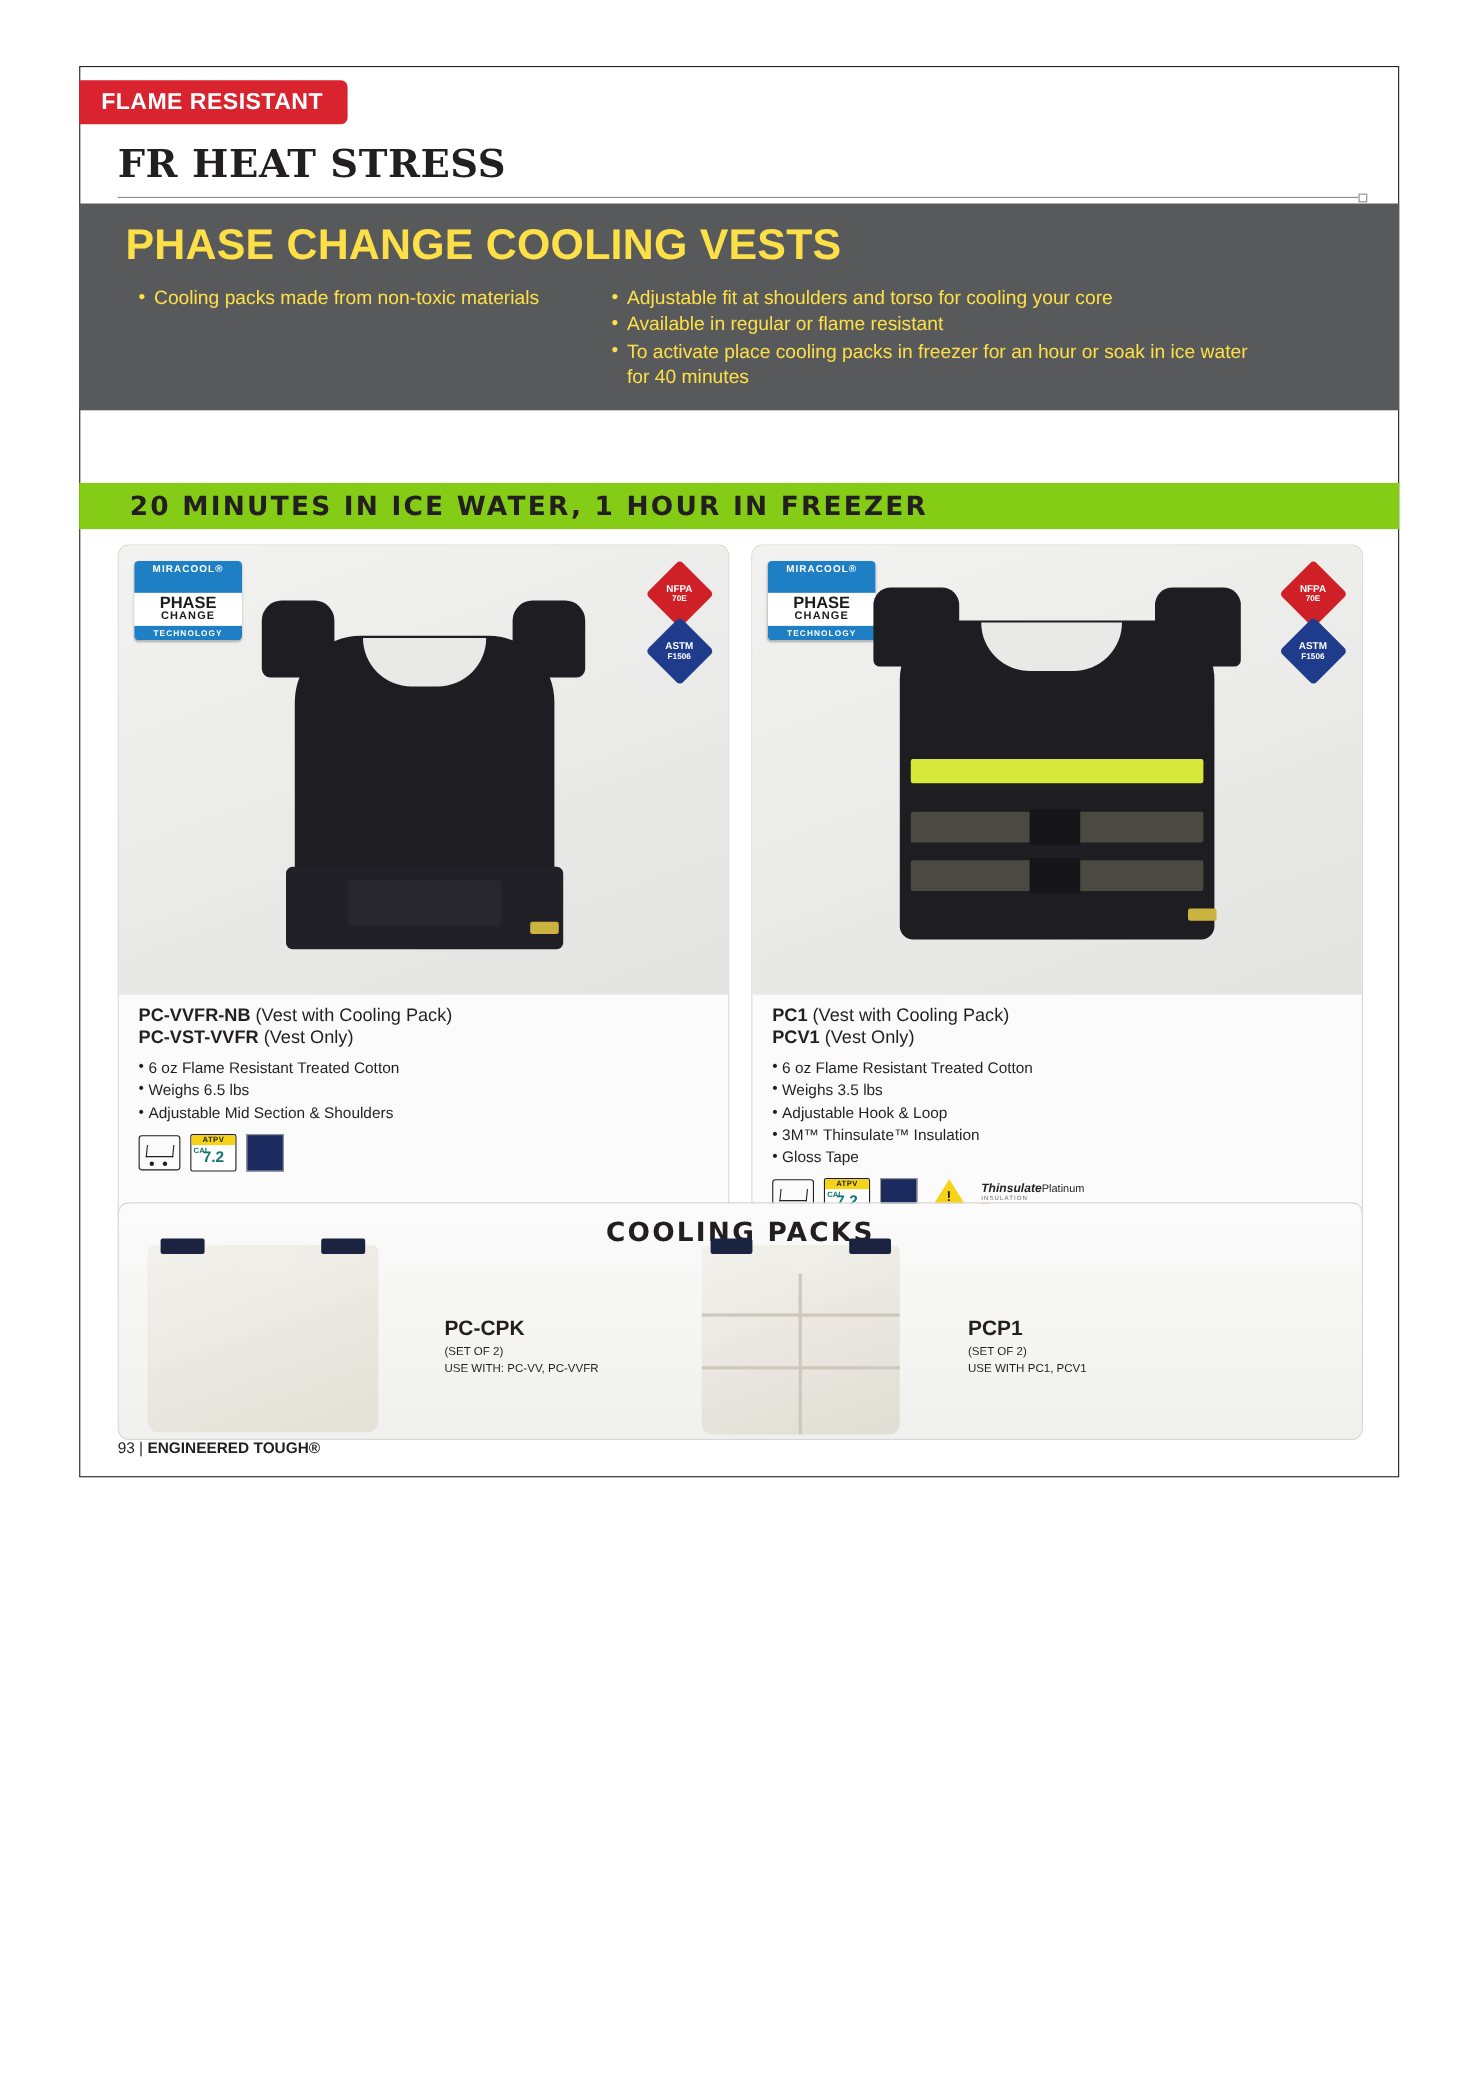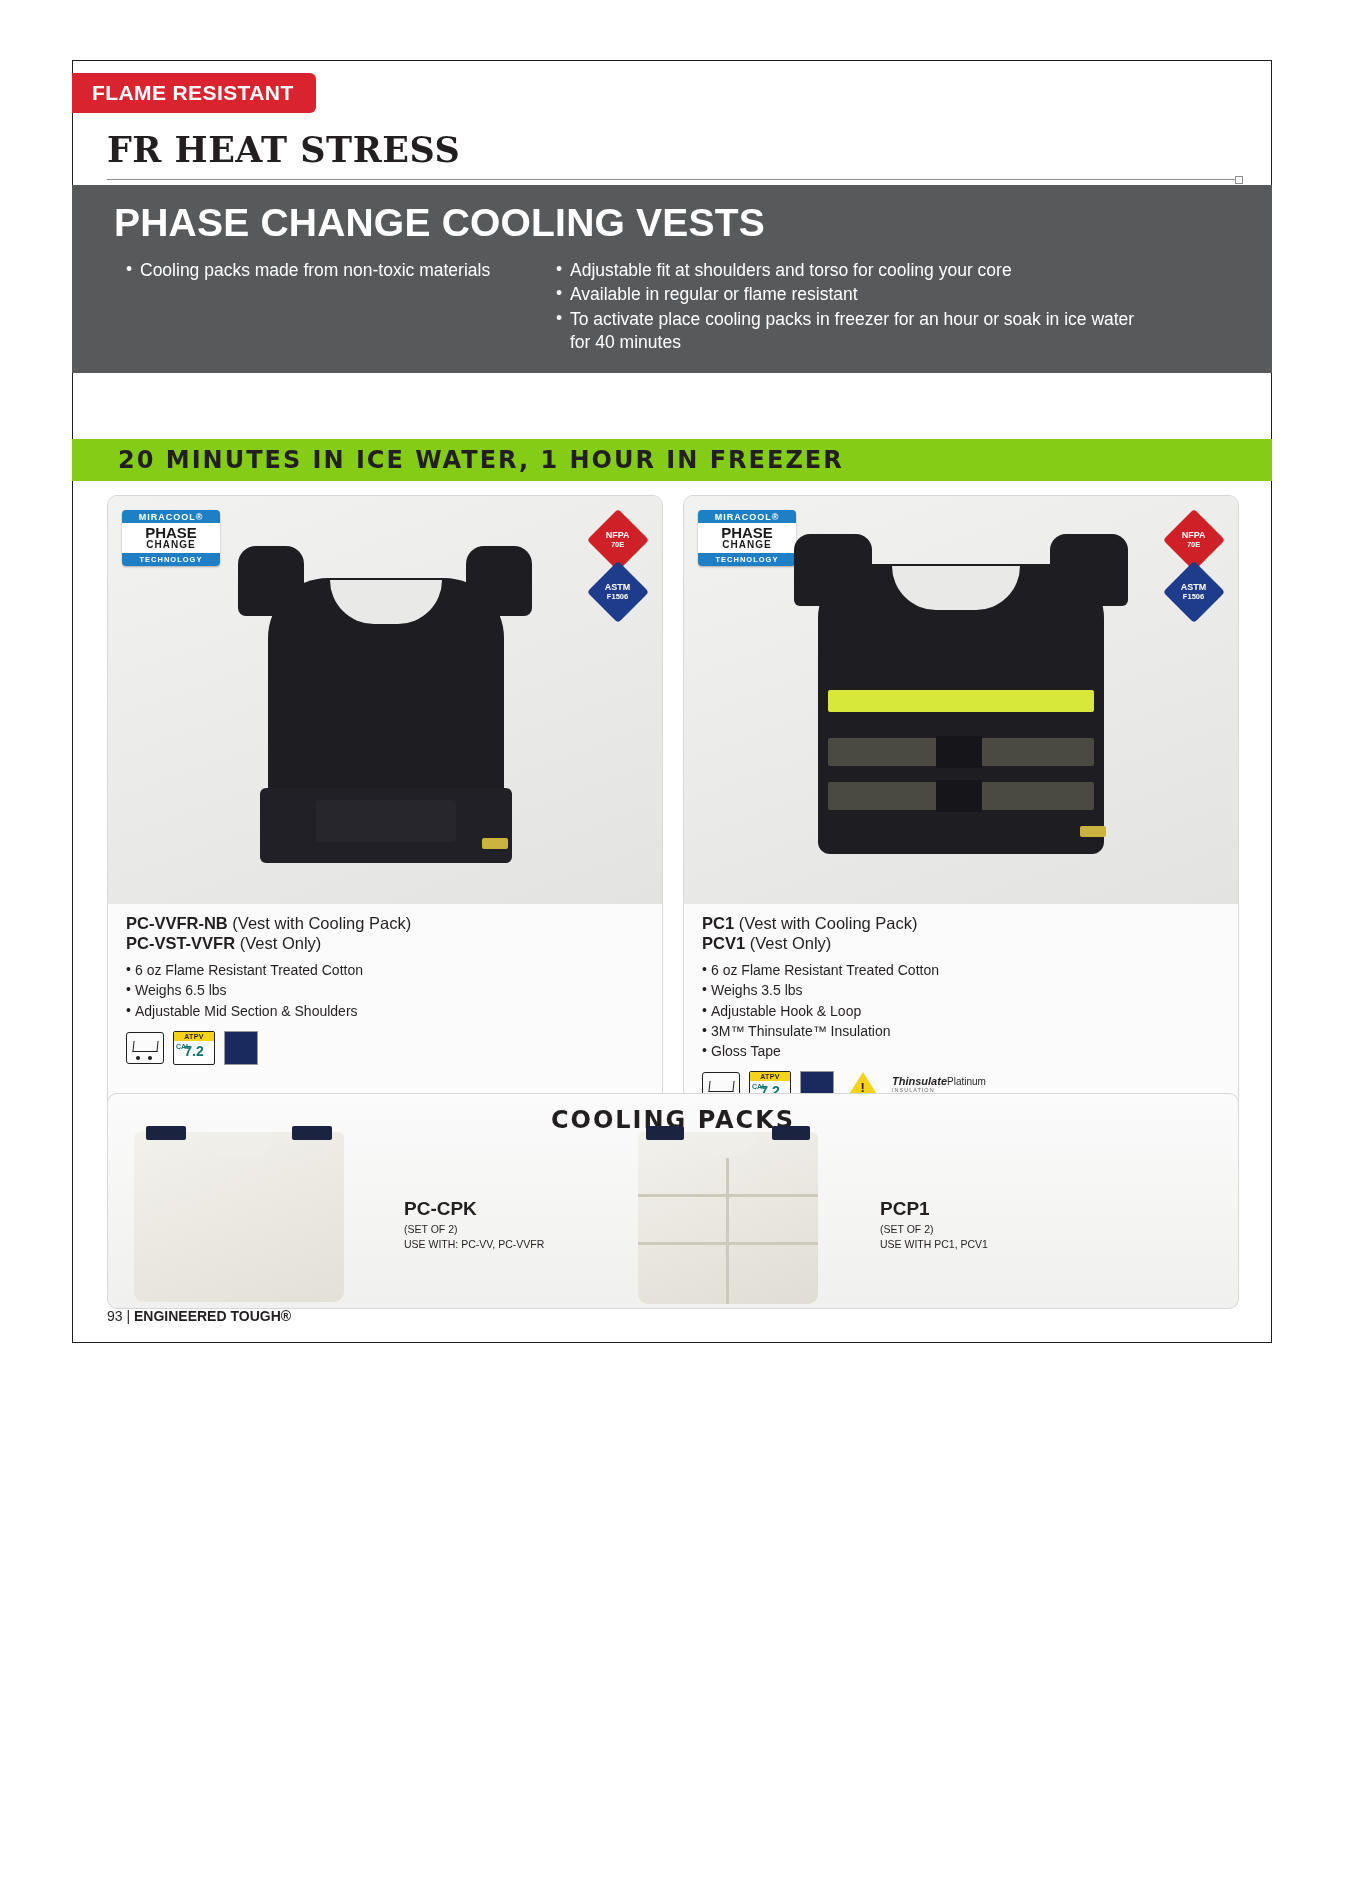--- a/index.html
+++ b/index.html
@@ -68,21 +68,21 @@
     border: 1px solid #8d8d8d;
     background: #ffffff;
   }
   
   .grey-band {
     position: absolute;
     left: -1px;
     top: 124px;
     width: 1200px;
     background: #58595b;
-    color: #ffffff;
+    color: #fde047;
     padding: 16px 0 18px 0;
   }
   .grey-band h1 {
     margin: 0 0 14px 42px;
     font-size: 39px;
     font-weight: bold;
     letter-spacing: 0.2px;
   }
   .bullet-cols {
     display: flex;
@@ -162,21 +162,21 @@
     font-family: "Liberation Sans", sans-serif;
     text-align: center;
     box-shadow: 0 1px 2px rgba(0,0,0,.3);
   }
   .badge-pc .b1 {
     background: #1f7fc4;
     color: #ffffff;
     font-size: 9px;
     font-weight: bold;
     letter-spacing: 1px;
-    padding: 2px 0 1px;
+    padding: 2px 0 17px;
   }
   .badge-pc .b2 {
     background: #ffffff;
     color: #1b1b1b;
     font-weight: bold;
     font-size: 15px;
     line-height: 1.02;
     padding: 2px 0 3px;
   }
   .badge-pc .b2 .small {

